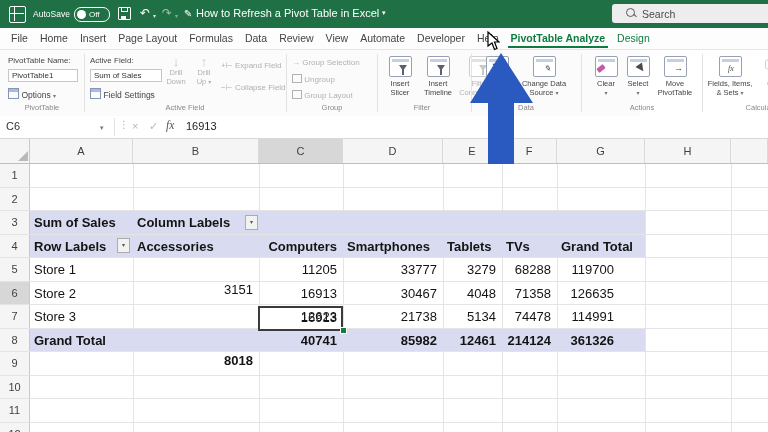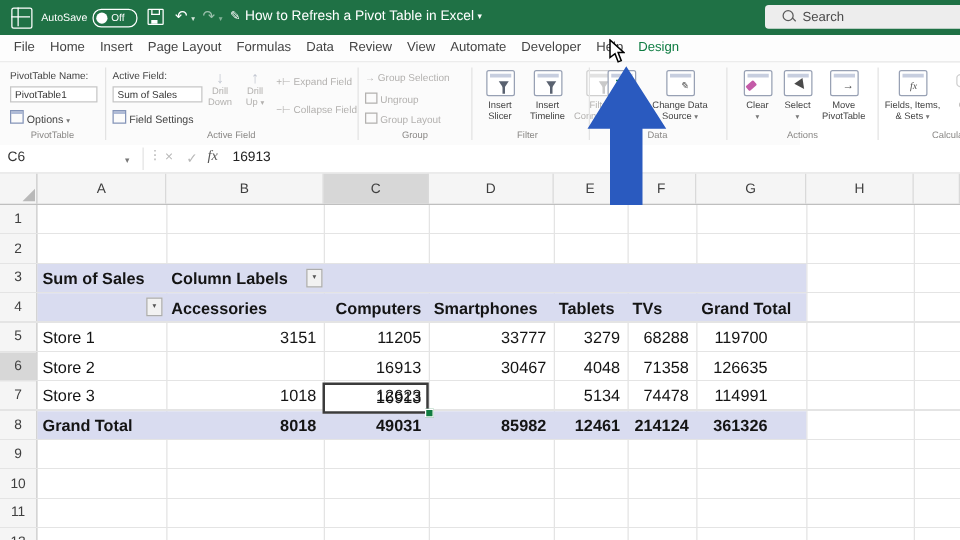--- a/index.html
+++ b/index.html
@@ -93,21 +93,21 @@
   .b{font-weight:bold;}
   .num{text-align:right;}
   .filterbtn{z-index:6;width:13px;height:15px;background:#F2F2F2;border:1px solid #ACACAC;box-sizing:border-box;
              font-size:6px;color:#555;text-align:center;line-height:13px;}
   .selbox{left:258px;top:305.5px;width:85px;height:25px;border:2px solid #3B3B3B;box-sizing:border-box;z-index:4;background:#fff;}
   .handle{left:340px;top:327px;width:5px;height:5px;background:#107C41;border:1px solid #fff;z-index:7;}
 
   
   .y3{top:72px;} .y4{top:95.5px;} .y5{top:119px;} .y6{top:142.5px;} .y7{top:166px;} .y8{top:189.5px;}
   .lab{left:34px;}
-  .vB{left:133px;width:120px;} .vC{left:259px;width:78px;} .vD{left:343px;width:94px;}
+  .vB{left:133px;width:120px;margin-top:20px;} .vC{left:259px;width:78px;} .vD{left:343px;width:94px;}
   .vE{left:443px;width:53px;} .vF{left:502px;width:49px;} .vG{left:532px;width:82px;}
 
   .arrow-svg{left:465px;top:52px;z-index:50;}
   .cursor-svg{left:486px;top:31px;z-index:60;}
 </style>
 </head>
 <body>
 
 <div class="stage">
 
@@ -137,20 +137,21 @@
     <span class="mtab">Home</span>
     <span class="mtab">Insert</span>
     <span class="mtab">Page Layout</span>
     <span class="mtab">Formulas</span>
     <span class="mtab">Data</span>
     <span class="mtab">Review</span>
     <span class="mtab">View</span>
     <span class="mtab">Automate</span>
     <span class="mtab">Developer</span>
     <span class="mtab">Help</span>
+    <span class="mtab active">PivotTable Analyze</span>
     <span class="mtab ctx">Design</span>
   </div>
 
   <div class="abs ribbon">
 
     <div class="abs rtext" style="left:8px;top:6px;">PivotTable Name:</div>
     <div class="abs rinput" style="left:8px;top:19px;width:70px;height:13px;">PivotTable1</div>
     <div class="abs rbtn" style="left:8px;top:38px;"><span class="sq-ico"></span> <span>Options</span> <span class="caret">▾</span></div>
     <div class="abs glabel" style="left:6px;width:72px;">PivotTable</div>
     <div class="abs rdiv" style="left:84px;"></div>
@@ -302,20 +303,21 @@
       <div class="abs rh" style="top:188px;">9</div>
       <div class="abs rh" style="top:211.5px;">10</div>
       <div class="abs rh" style="top:235px;">11</div>
       <div class="abs rh" style="top:258.5px;">12</div>
     </div>
 
     <div class="abs cell b lab y3">Sum of Sales</div>
     <div class="abs cell b y3" style="left:137px;">Column Labels</div>
     <div class="abs filterbtn" style="left:245px;top:76px;">▾</div>
 
+    <div class="abs cell b lab y4">Row Labels</div>
     <div class="abs filterbtn" style="left:117px;top:99px;">▾</div>
     <div class="abs cell b y4" style="left:137px;">Accessories</div>
     <div class="abs cell b num vC y4">Computers</div>
     <div class="abs cell b y4" style="left:347px;">Smartphones</div>
     <div class="abs cell b y4" style="left:447px;">Tablets</div>
     <div class="abs cell b y4" style="left:506px;">TVs</div>
     <div class="abs cell b y4" style="left:561px;">Grand Total</div>
 
     <div class="abs cell lab y5">Store 1</div>
     <div class="abs cell num vB y5">3151</div>
@@ -326,29 +328,29 @@
     <div class="abs cell num vG y5">119700</div>
 
     <div class="abs cell lab y6">Store 2</div>
     <div class="abs cell num vC y6">16913</div>
     <div class="abs cell num vD y6">30467</div>
     <div class="abs cell num vE y6">4048</div>
     <div class="abs cell num vF y6">71358</div>
     <div class="abs cell num vG y6">126635</div>
 
     <div class="abs cell lab y7">Store 3</div>
-    <div class="abs cell num vB y7">1018</div>
     <div class="abs cell num vC y7">12623</div>
+    <div class="abs cell num vD y7">21738</div>
     <div class="abs cell num vE y7">5134</div>
     <div class="abs cell num vF y7">74478</div>
     <div class="abs cell num vG y7">114991</div>
 
     <div class="abs cell b lab y8">Grand Total</div>
     <div class="abs cell b num vB y8">8018</div>
-    <div class="abs cell b num vC y8">49031</div>
+    <div class="abs cell b num vC y8">40741</div>
     <div class="abs cell b num vD y8">85982</div>
     <div class="abs cell b num vE y8">12461</div>
     <div class="abs cell b num vF y8">214124</div>
     <div class="abs cell b num vG y8">361326</div>
   </div>
 
   <div class="abs selbox"></div>
   <div class="abs cell num" style="left:259px;top:305.5px;width:78px;z-index:5;">16913</div>
   <div class="abs handle"></div>
 

